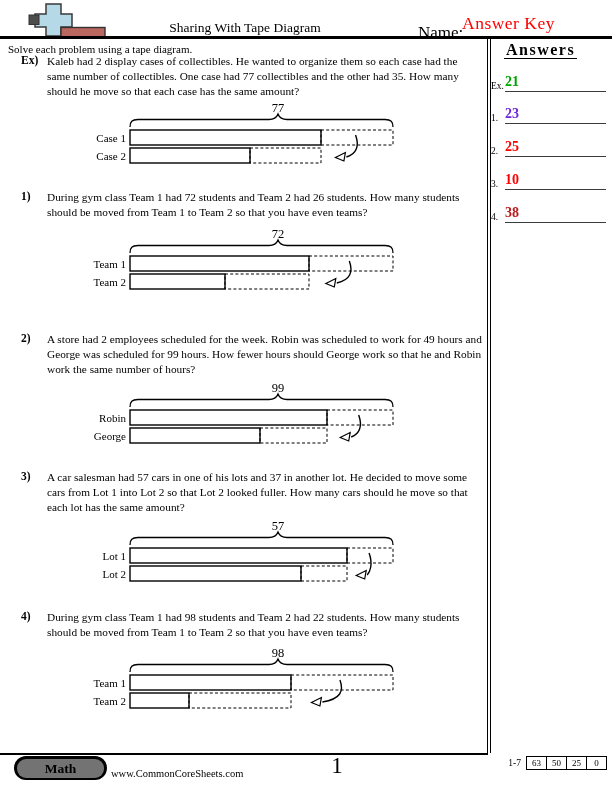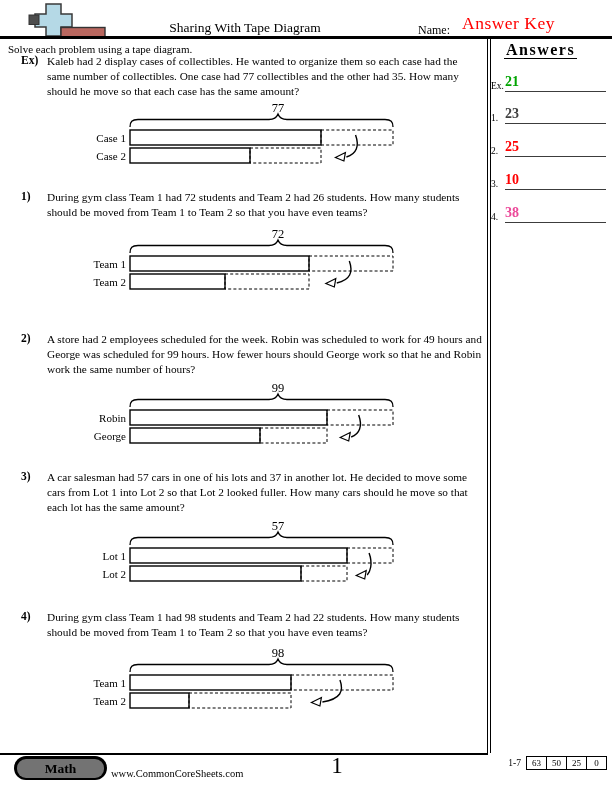--- a/index.html
+++ b/index.html
@@ -2,21 +2,21 @@
 <html><head>
 <meta charset="utf-8">
 <style>
   html,body{margin:0;padding:0;background:#888;}
   .page{position:relative;width:612px;height:792px;margin:0 auto;background:#fff;
         font-family:"Liberation Serif",serif;color:#000;overflow:hidden;}
 
   
   .hdr-title{position:absolute;left:150px;top:20px;width:190px;text-align:center;
              font-size:13.5px;white-space:nowrap;}
-  .hdr-name{position:absolute;left:418px;top:23px;font-size:12px;}
+  .hdr-name{position:absolute;left:418px;top:23px;font-size:17px;}
   .hdr-key{position:absolute;left:462px;top:13px;font-size:17.5px;font-weight:normal;
            letter-spacing:.5px;white-space:nowrap;}
   .hdr-rule{position:absolute;left:0;top:36px;width:612px;height:2.5px;background:#000;}
   .logo{position:absolute;left:12px;top:1px;}
 
   
   .instructions{position:absolute;left:8px;top:43px;font-size:11px;font-weight:normal;}
 
   
   .vrule{position:absolute;left:487px;top:38px;height:715px;width:2px;
@@ -72,36 +72,36 @@
     <span>Answers</span>
   </div>
 
   <div class="ans-slot" style="top:74px">
     <span class="ans-label">Ex.</span>
     <span class="ans-value" style="color: rgb(0, 164, 0);">21</span>
     <div class="ans-line"></div>
   </div>
   <div class="ans-slot" style="top:106px">
     <span class="ans-label">1.</span>
-    <span class="ans-value" style="color: #404040;">23</span>
+    <span class="ans-value" style="color: #6d28d9;">23</span>
     <div class="ans-line"></div>
   </div>
   <div class="ans-slot" style="top:139px">
     <span class="ans-label">2.</span>
     <span class="ans-value" style="color: rgb(255, 0, 0);">25</span>
     <div class="ans-line"></div>
   </div>
   <div class="ans-slot" style="top:172px">
     <span class="ans-label">3.</span>
     <span class="ans-value" style="color: rgb(255, 0, 0);">10</span>
     <div class="ans-line"></div>
   </div>
   <div class="ans-slot" style="top:205px">
     <span class="ans-label">4.</span>
-    <span class="ans-value" style="color: #ec4899;">38</span>
+    <span class="ans-value" style="color: #b91c1c;">38</span>
     <div class="ans-line"></div>
   </div>
 
   <div class="problem" style="top:54px">
     <span class="pnum">Ex)</span>
     <p class="ptext">Kaleb had 2 display cases of collectibles. He wanted to organize them so each case had the same number of collectibles. One case had 77 collectibles and the other had 35. How many should he move so that each case has the same amount?</p>
   </div>
   <svg class="diagram" style="top:97px" viewBox="0 0 342 70">
       <path d="M 72 30 C 72 24.5 74 22.5 80 22.5 L 211 22.5 C 216 22.5 218.5 21 220 17 C 221.5 21 224 22.5 229 22.5 L 327 22.5 C 333 22.5 335 24.5 335 30" fill="none" stroke="#000" stroke-width="1.3"></path>
       <text x="220" y="15" text-anchor="middle" font-size="12.5">77</text>

